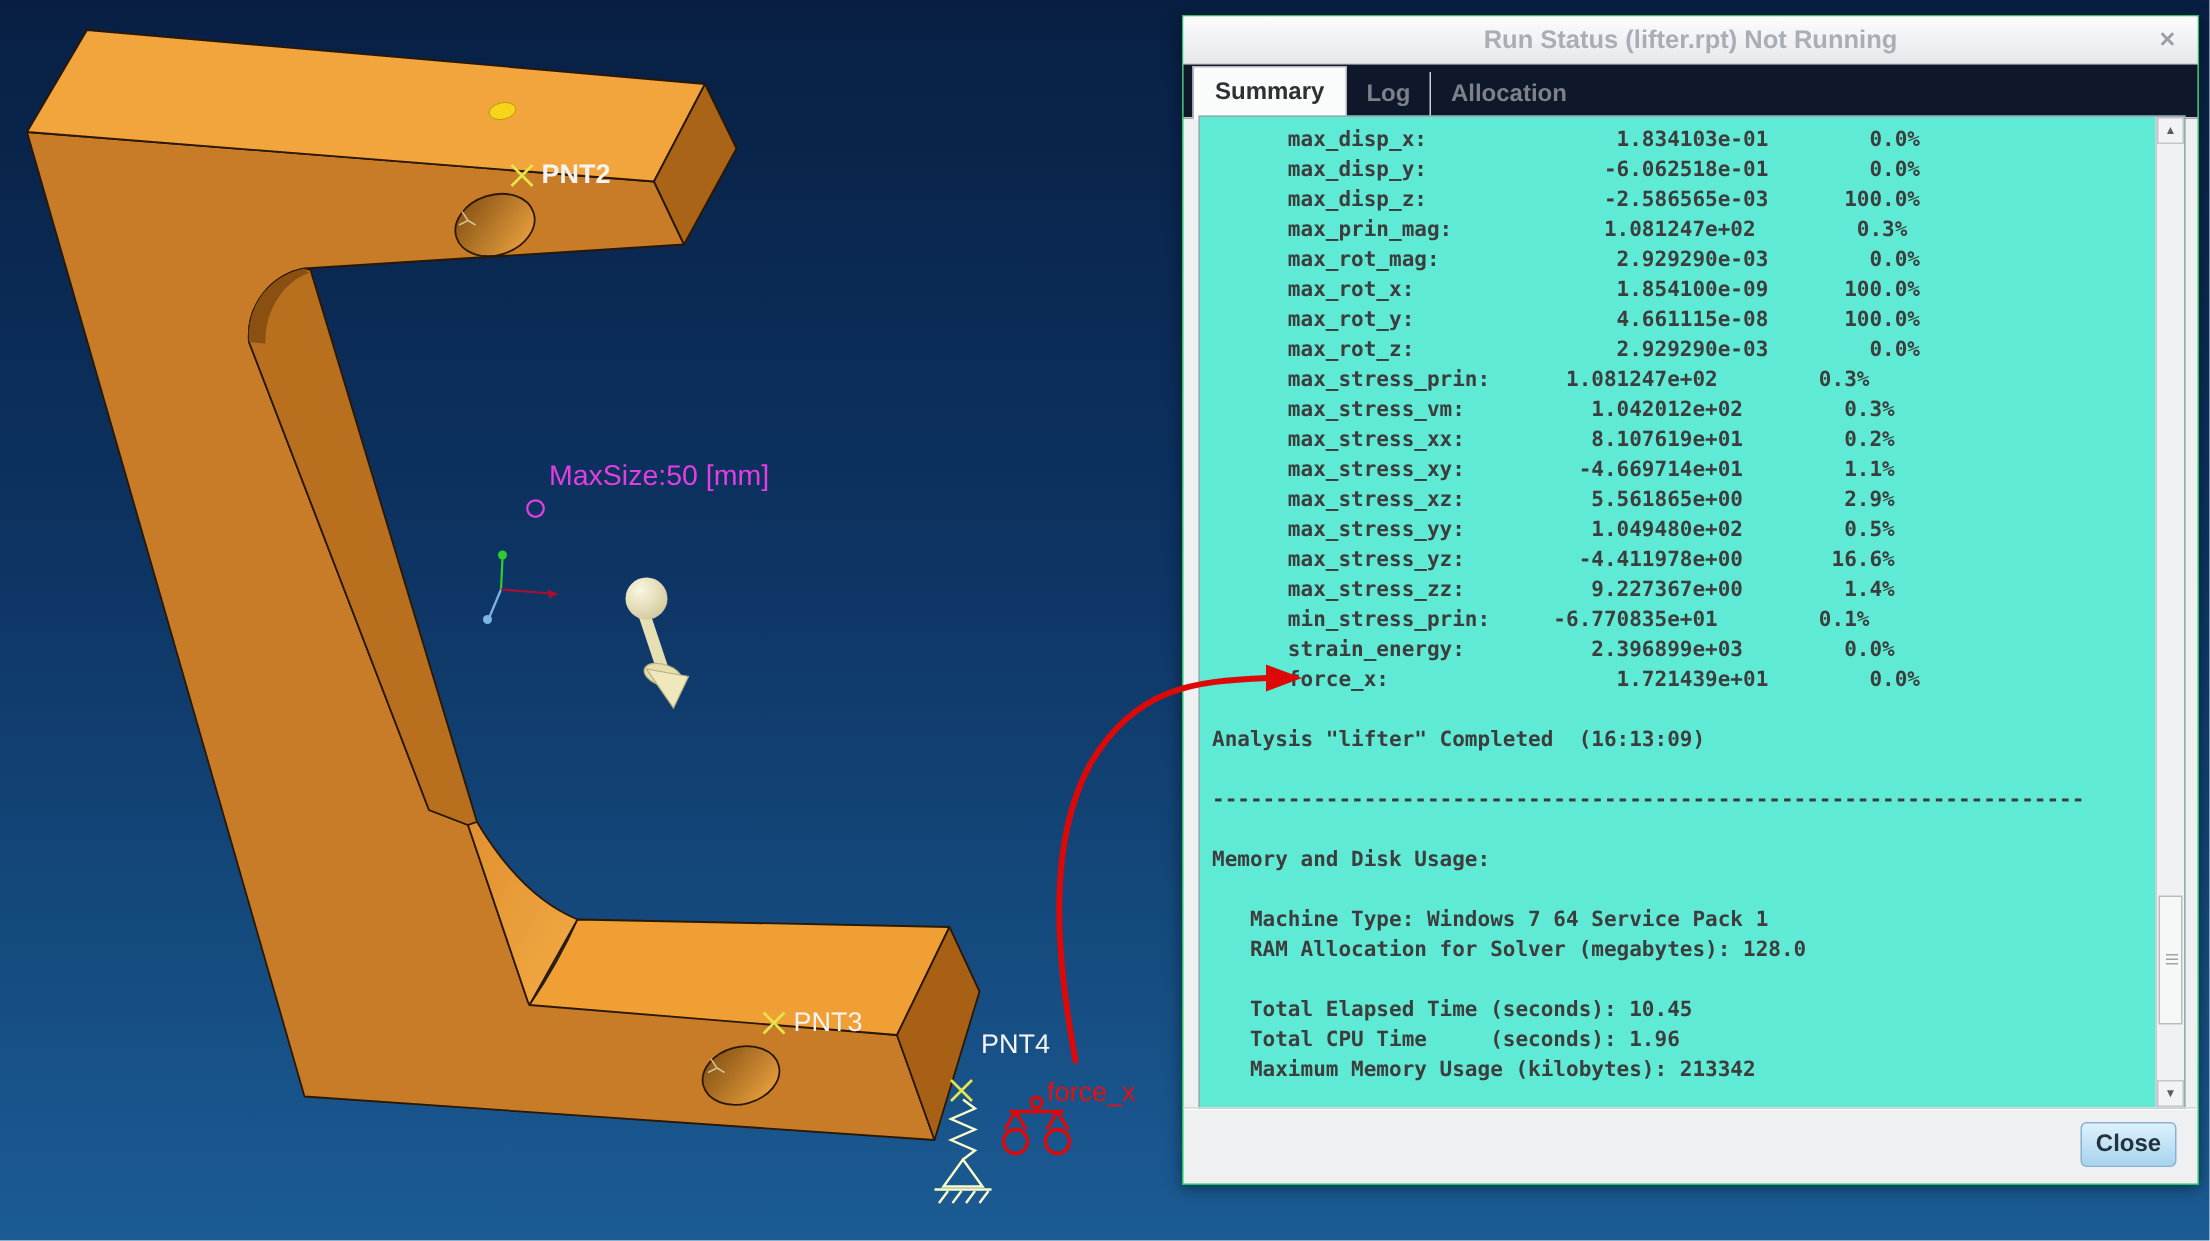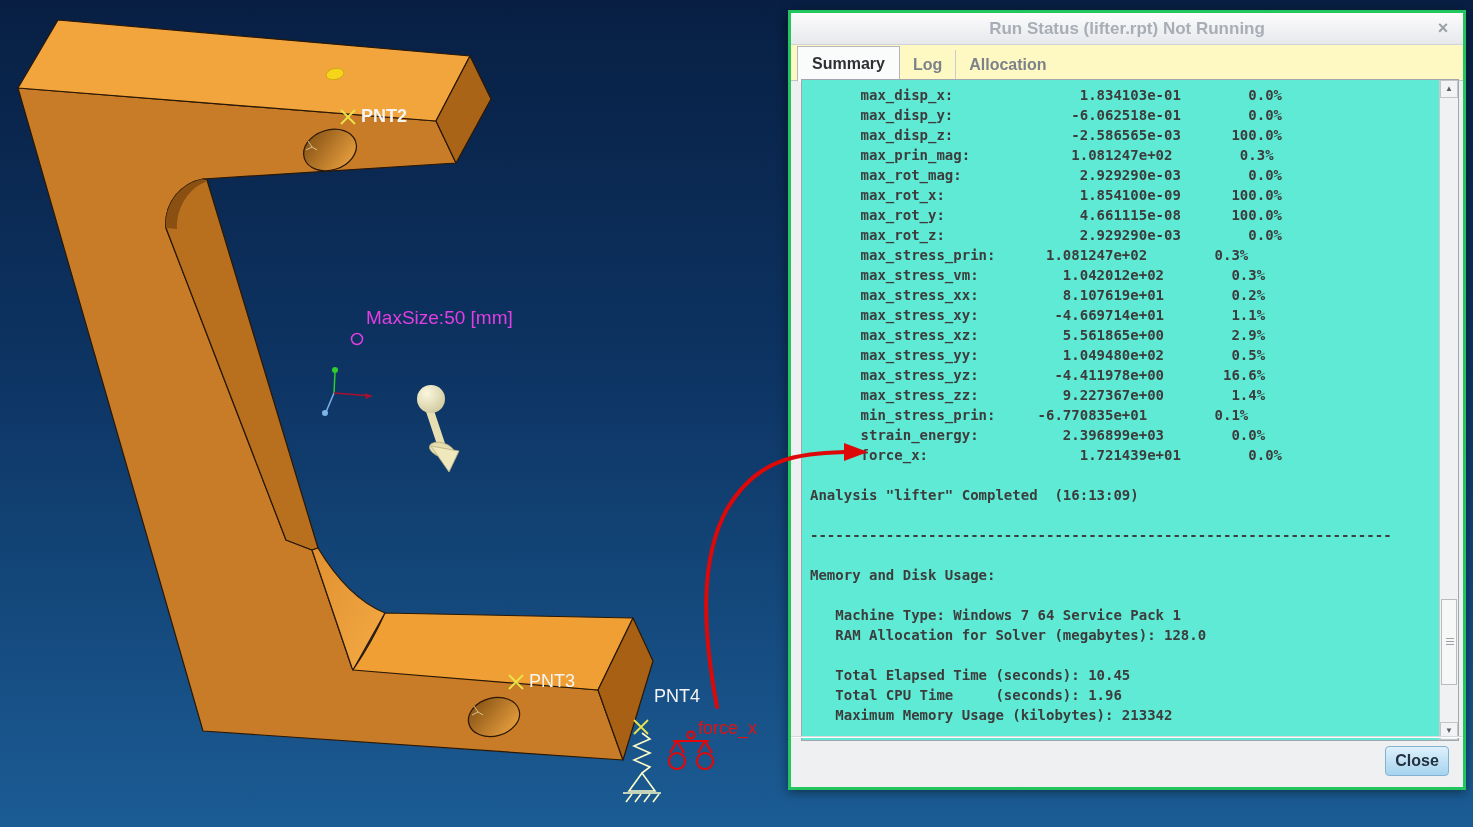--- a/index.html
+++ b/index.html
@@ -11,36 +11,36 @@
   }
   .scene-svg { position:absolute; left:0; top:0; z-index:1; }
   .scene-label { position:absolute; z-index:2; font-family:"Liberation Sans",sans-serif; white-space:nowrap; }
   .pnt-label { color:#f4f4f4; font-size:18px; }
   .force-label { color:#e01212; font-size:18px; }
   .maxsize-label { color:#e23ee2; font-size:19px; }
 
   
   .dialog {
     position:absolute; left:788px; top:10px; width:678px; height:780px; z-index:3;
-    background:#eef0f2; border:3px solid #22c55e; box-shadow:0 2px 10px rgba(0,0,0,.45);
+    background:#eef0f2; border:1px solid #22c55e; box-shadow:0 2px 10px rgba(0,0,0,.45);
     display:flex; flex-direction:column;
   }
   .titlebar {
     height:32px; flex:0 0 32px; position:relative;
     background:linear-gradient(#fcfcfd,#e6e8eb); border-bottom:1px solid #d0d3d7;
     display:flex; align-items:center; justify-content:center;
   }
   .titlebar .title { font-size:17px; font-weight:bold; color:#a9aeb6; }
   .titlebar .close-x {
     position:absolute; right:10px; top:5px; width:20px; height:20px;
     color:#9aa0a8; font-size:18px; font-weight:bold; text-align:center; line-height:20px; cursor:default;
   }
   .tabbar {
     flex:0 0 34px; display:flex; align-items:flex-end; padding:0 0 0 6px;
-    background:#fef9c3; border-bottom:1px solid #c3c7cc; position:relative;
+    background:#0f172a; border-bottom:1px solid #c3c7cc; position:relative;
   }
   .tab {
     font-size:16px; font-weight:bold; color:#7d828a; padding:6px 13px 7px 13px;
     border-right:1px solid #c9cdd1; position:relative; top:1px;
   }
   .tab:last-of-type { border-right:none; }
   .tab.active {
     background:#fafbfb; color:#2e3033; border:1px solid #b3b7bd; border-bottom:1px solid #fafbfb;
     border-right:1px solid #b3b7bd; margin-bottom:-1px; padding:8px 14px 8px 14px;
   }

